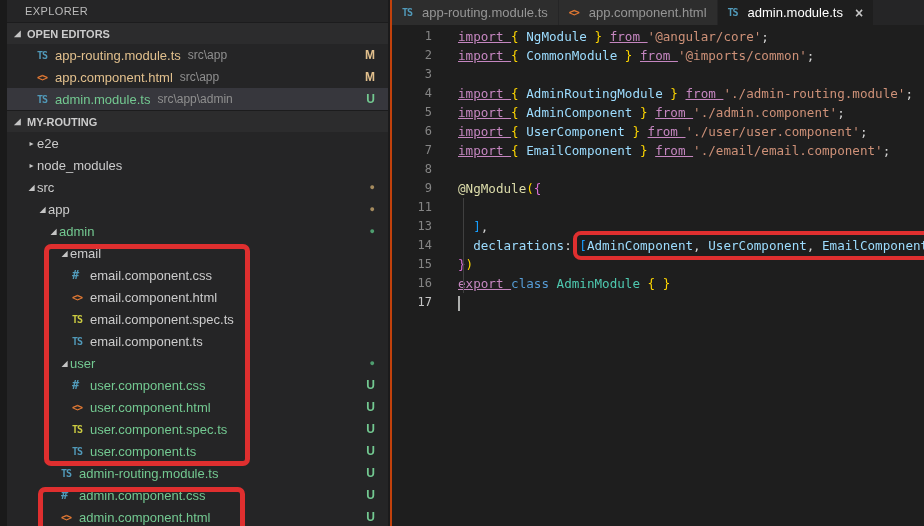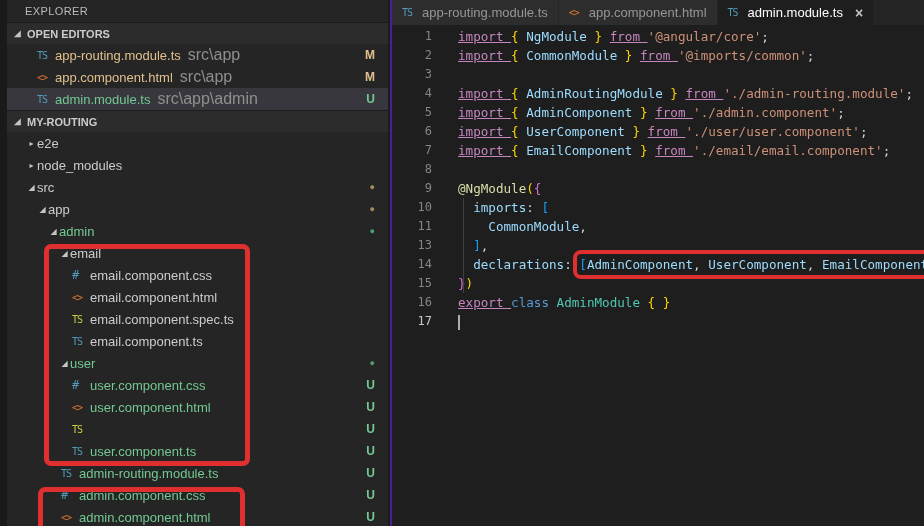--- a/index.html
+++ b/index.html
@@ -1,42 +1,42 @@
 <!DOCTYPE html>
 <html><head>
 <meta charset="utf-8">
 <style>
   * { margin:0; padding:0; box-sizing:border-box; }
   html,body { width:924px; height:526px; overflow:hidden; background:#1e1e1e;
               font-family:"Liberation Sans", sans-serif; }
-  #stage { position:relative; width:924px; height:526px; background:#4c1d95; }
+  #stage { position:relative; width:924px; height:526px; background:#c2410c; }
 
   
   #sidebar { position:absolute; left:0; top:0; width:390px; height:526px;
              background:#252526; color:#cccccc; border-right:2px solid #1b1b1c; }
   #left-strip { position:absolute; left:0; top:0; width:7px; height:526px; background:#1a1a1a; z-index:5; }
   .sb-title { height:22px; line-height:22px; padding-left:25px; font-size:11px; color:#bbbbbb; letter-spacing:0.4px; }
   .sec-header { height:22px; line-height:22px; font-size:11px; font-weight:bold; color:#cccccc;
                 padding-left:12px; border-top:1px solid rgba(0,0,0,0.35); background:rgba(128,128,128,0.08);
                 display:flex; align-items:center; }
   .sec-header .twisty { margin-right:4px; }
   .twisty { font-size:8px; color:#c5c5c5; width:11px; display:inline-block; text-align:center; flex:none; }
   .row { height:22px; display:flex; align-items:center; font-size:13px; white-space:nowrap; }
   .row.selected { background:#37373d; }
   .oe-row { padding-left:37px; }
-  .ficon { font-family:"DejaVu Sans Mono", monospace; font-weight:normal; font-size:10px;
+  .ficon { font-family:"DejaVu Sans Mono", monospace; font-weight:bold; font-size:10px;
            width:18px; flex:none; display:inline-block; letter-spacing:-1px; }
   .ficon.ts   { color:#519aba; }
   .ficon.ts-spec { color:#cbcb41; }
   .ficon.css  { color:#519aba; font-size:12px; }
   .ficon.html { color:#e37933; }
   .lbl-default { color:#cccccc; }
   .lbl-green { color:#73c991; }
   .lbl-gold  { color:#e2c08d; }
-  .oe-path { color:#8f8f8f; font-size:16px; margin-left:7px; }
+  .oe-path { color:#8f8f8f; font-size:12px; margin-left:7px; }
   .italic { }
   .row-right { margin-left:auto; padding-right:13px; font-size:12px; font-weight:bold; flex:none; }
   .badge-M { color:#e2c08d; }
   .badge-U { color:#73c991; }
   .dot { font-size:9px; }
   .dot-gold { color:#a58b5e; }
   .dot-green { color:#4e9e6f; }
 
   
   #editor { position:absolute; left:392px; top:0; width:532px; height:526px; background:#1e1e1e; overflow:hidden; }
@@ -165,20 +165,21 @@
           <span class="lbl-green">user.component.css</span>
           <span class="row-right badge-U">U</span>
         </div>
         <div class="row" style="padding-left: 72px;">
           <span class="ficon html">&lt;&gt;</span>
           <span class="lbl-green">user.component.html</span>
           <span class="row-right badge-U">U</span>
         </div>
         <div class="row" style="padding-left: 72px;">
           <span class="ficon ts-spec">TS</span>
+          <span class="lbl-green">user.component.spec.ts</span>
           <span class="row-right badge-U">U</span>
         </div>
         <div class="row" style="padding-left: 72px;">
           <span class="ficon ts">TS</span>
           <span class="lbl-green">user.component.ts</span>
           <span class="row-right badge-U">U</span>
         </div>
         <div class="row" style="padding-left: 61px;">
           <span class="ficon ts">TS</span>
           <span class="lbl-green">admin-routing.module.ts</span>
@@ -217,22 +218,21 @@
       <div id="indent-guide"></div>
     <div class="code-line"><span class="ln">1</span><span class="lcontent"><span class="tk-kw">import </span><span class="tk-b1">{ </span><span class="tk-var">NgModule </span><span class="tk-b1">} </span><span class="tk-kw">from </span><span class="tk-str">'@angular/core'</span><span class="tk-pn">;</span></span></div>
         <div class="code-line"><span class="ln">2</span><span class="lcontent"><span class="tk-kw">import </span><span class="tk-b1">{ </span><span class="tk-var">CommonModule </span><span class="tk-b1">} </span><span class="tk-kw">from </span><span class="tk-str">'@imports/common'</span><span class="tk-pn">;</span></span></div>
         <div class="code-line"><span class="ln">3</span><span class="lcontent"></span></div>
         <div class="code-line"><span class="ln">4</span><span class="lcontent"><span class="tk-kw">import </span><span class="tk-b1">{ </span><span class="tk-var">AdminRoutingModule </span><span class="tk-b1">} </span><span class="tk-kw">from </span><span class="tk-str">'./admin-routing.module'</span><span class="tk-pn">;</span></span></div>
         <div class="code-line"><span class="ln">5</span><span class="lcontent"><span class="tk-kw">import </span><span class="tk-b1">{ </span><span class="tk-var">AdminComponent </span><span class="tk-b1">} </span><span class="tk-kw">from </span><span class="tk-str">'./admin.component'</span><span class="tk-pn">;</span></span></div>
         <div class="code-line"><span class="ln">6</span><span class="lcontent"><span class="tk-kw">import </span><span class="tk-b1">{ </span><span class="tk-var">UserComponent </span><span class="tk-b1">} </span><span class="tk-kw">from </span><span class="tk-str">'./user/user.component'</span><span class="tk-pn">;</span></span></div>
         <div class="code-line"><span class="ln">7</span><span class="lcontent"><span class="tk-kw">import </span><span class="tk-b1">{ </span><span class="tk-var">EmailComponent </span><span class="tk-b1">} </span><span class="tk-kw">from </span><span class="tk-str">'./email/email.component'</span><span class="tk-pn">;</span></span></div>
         <div class="code-line"><span class="ln">8</span><span class="lcontent"></span></div>
         <div class="code-line"><span class="ln">9</span><span class="lcontent"><span class="tk-dec">@NgModule</span><span class="tk-b1">(</span><span class="tk-b2">{</span></span></div>
-        <div class="code-line"><span class="ln">10</span><span class="lcontent"><span class="tk-var">  imports</span><span class="tk-pn">: </span><span class="tk-b3">[</span></span></div>
-        <div class="code-line"><span class="ln">11</span><span class="lcontent"><span class="tk-var">    CommonModule</span><span class="tk-pn">,</span></span></div>
+        <div class="code-line"><span class="ln">11</span></div>
         <div class="code-line"><span class="ln">13</span><span class="lcontent"><span class="tk-b3">  ]</span><span class="tk-pn">,</span></span></div>
         <div class="code-line"><span class="ln">14</span><span class="lcontent"><span class="tk-var">  declarations</span><span class="tk-pn">: </span><span class="box-wrap"><span class="tk-b3">[</span><span class="tk-var">AdminComponent</span><span class="tk-pn">, </span><span class="tk-var">UserComponent</span><span class="tk-pn">, </span><span class="tk-var">EmailComponent</span></span></span></div>
         <div class="code-line"><span class="ln">15</span><span class="lcontent"><span class="tk-b2">}</span><span class="tk-b1">)</span></span></div>
         <div class="code-line"><span class="ln">16</span><span class="lcontent"><span class="tk-kw">export </span><span class="tk-kw2">class </span><span class="tk-type">AdminModule </span><span class="tk-b1">{ }</span></span></div>
         <div class="code-line"><span class="ln active">17</span><span class="lcontent"><span class="cursor"></span></span></div>
       </div>
   </div>
 
   <div class="anno" id="anno-1"></div>
   <div class="anno" id="anno-2"></div>

